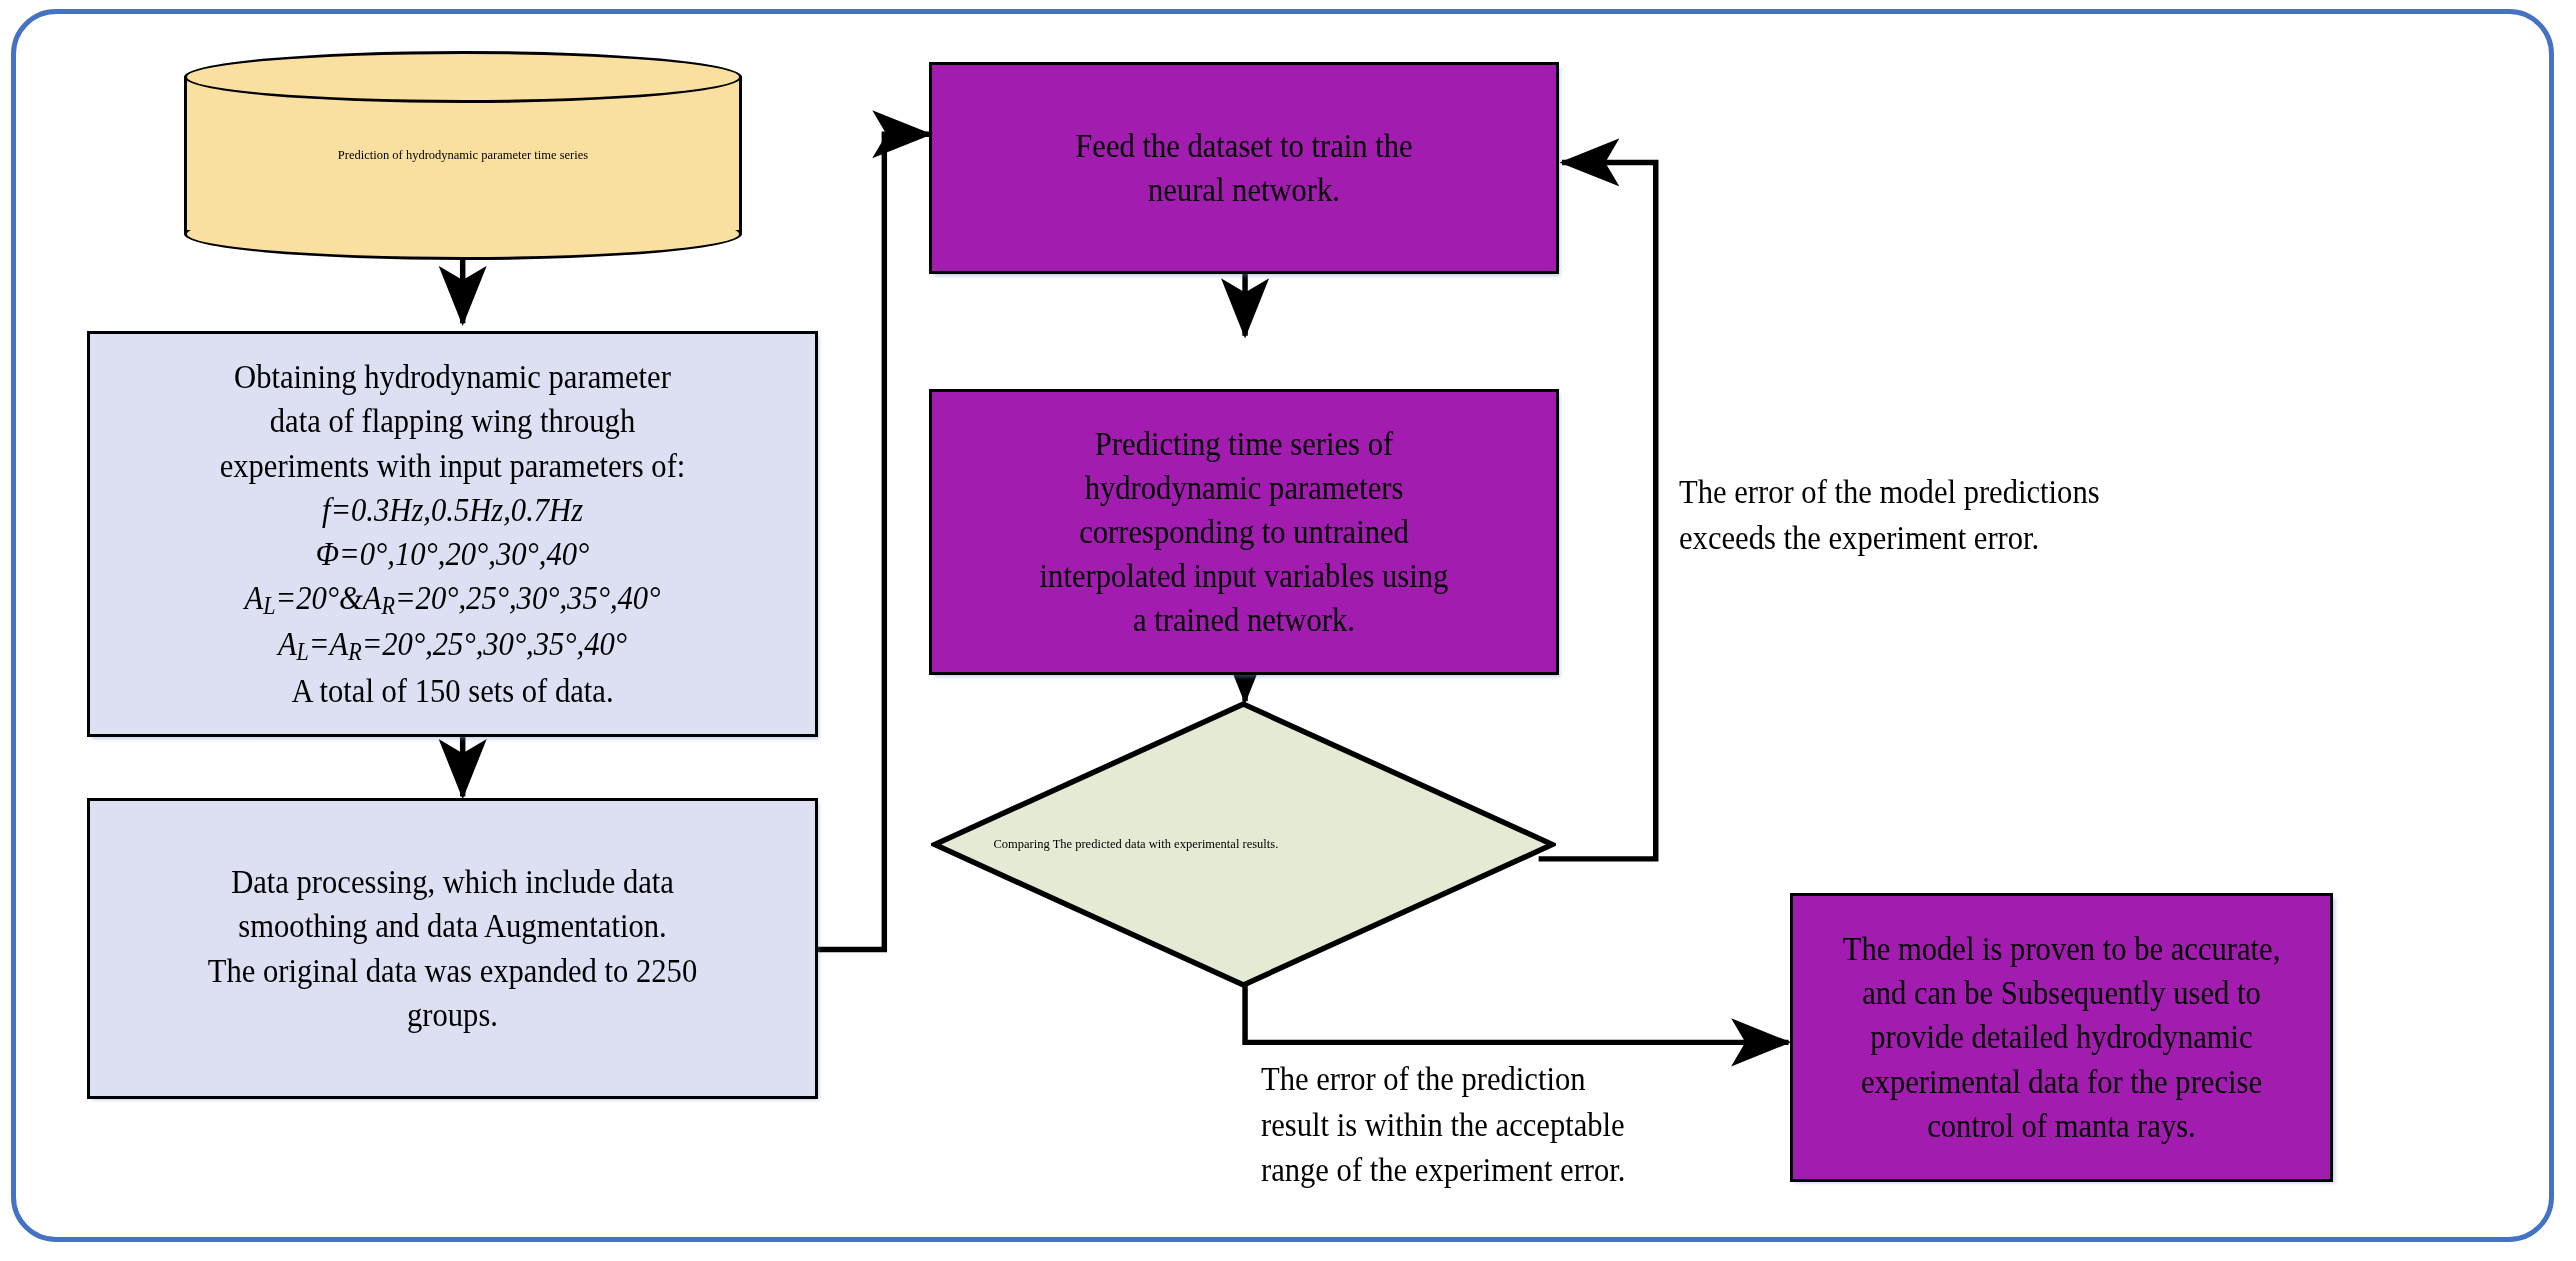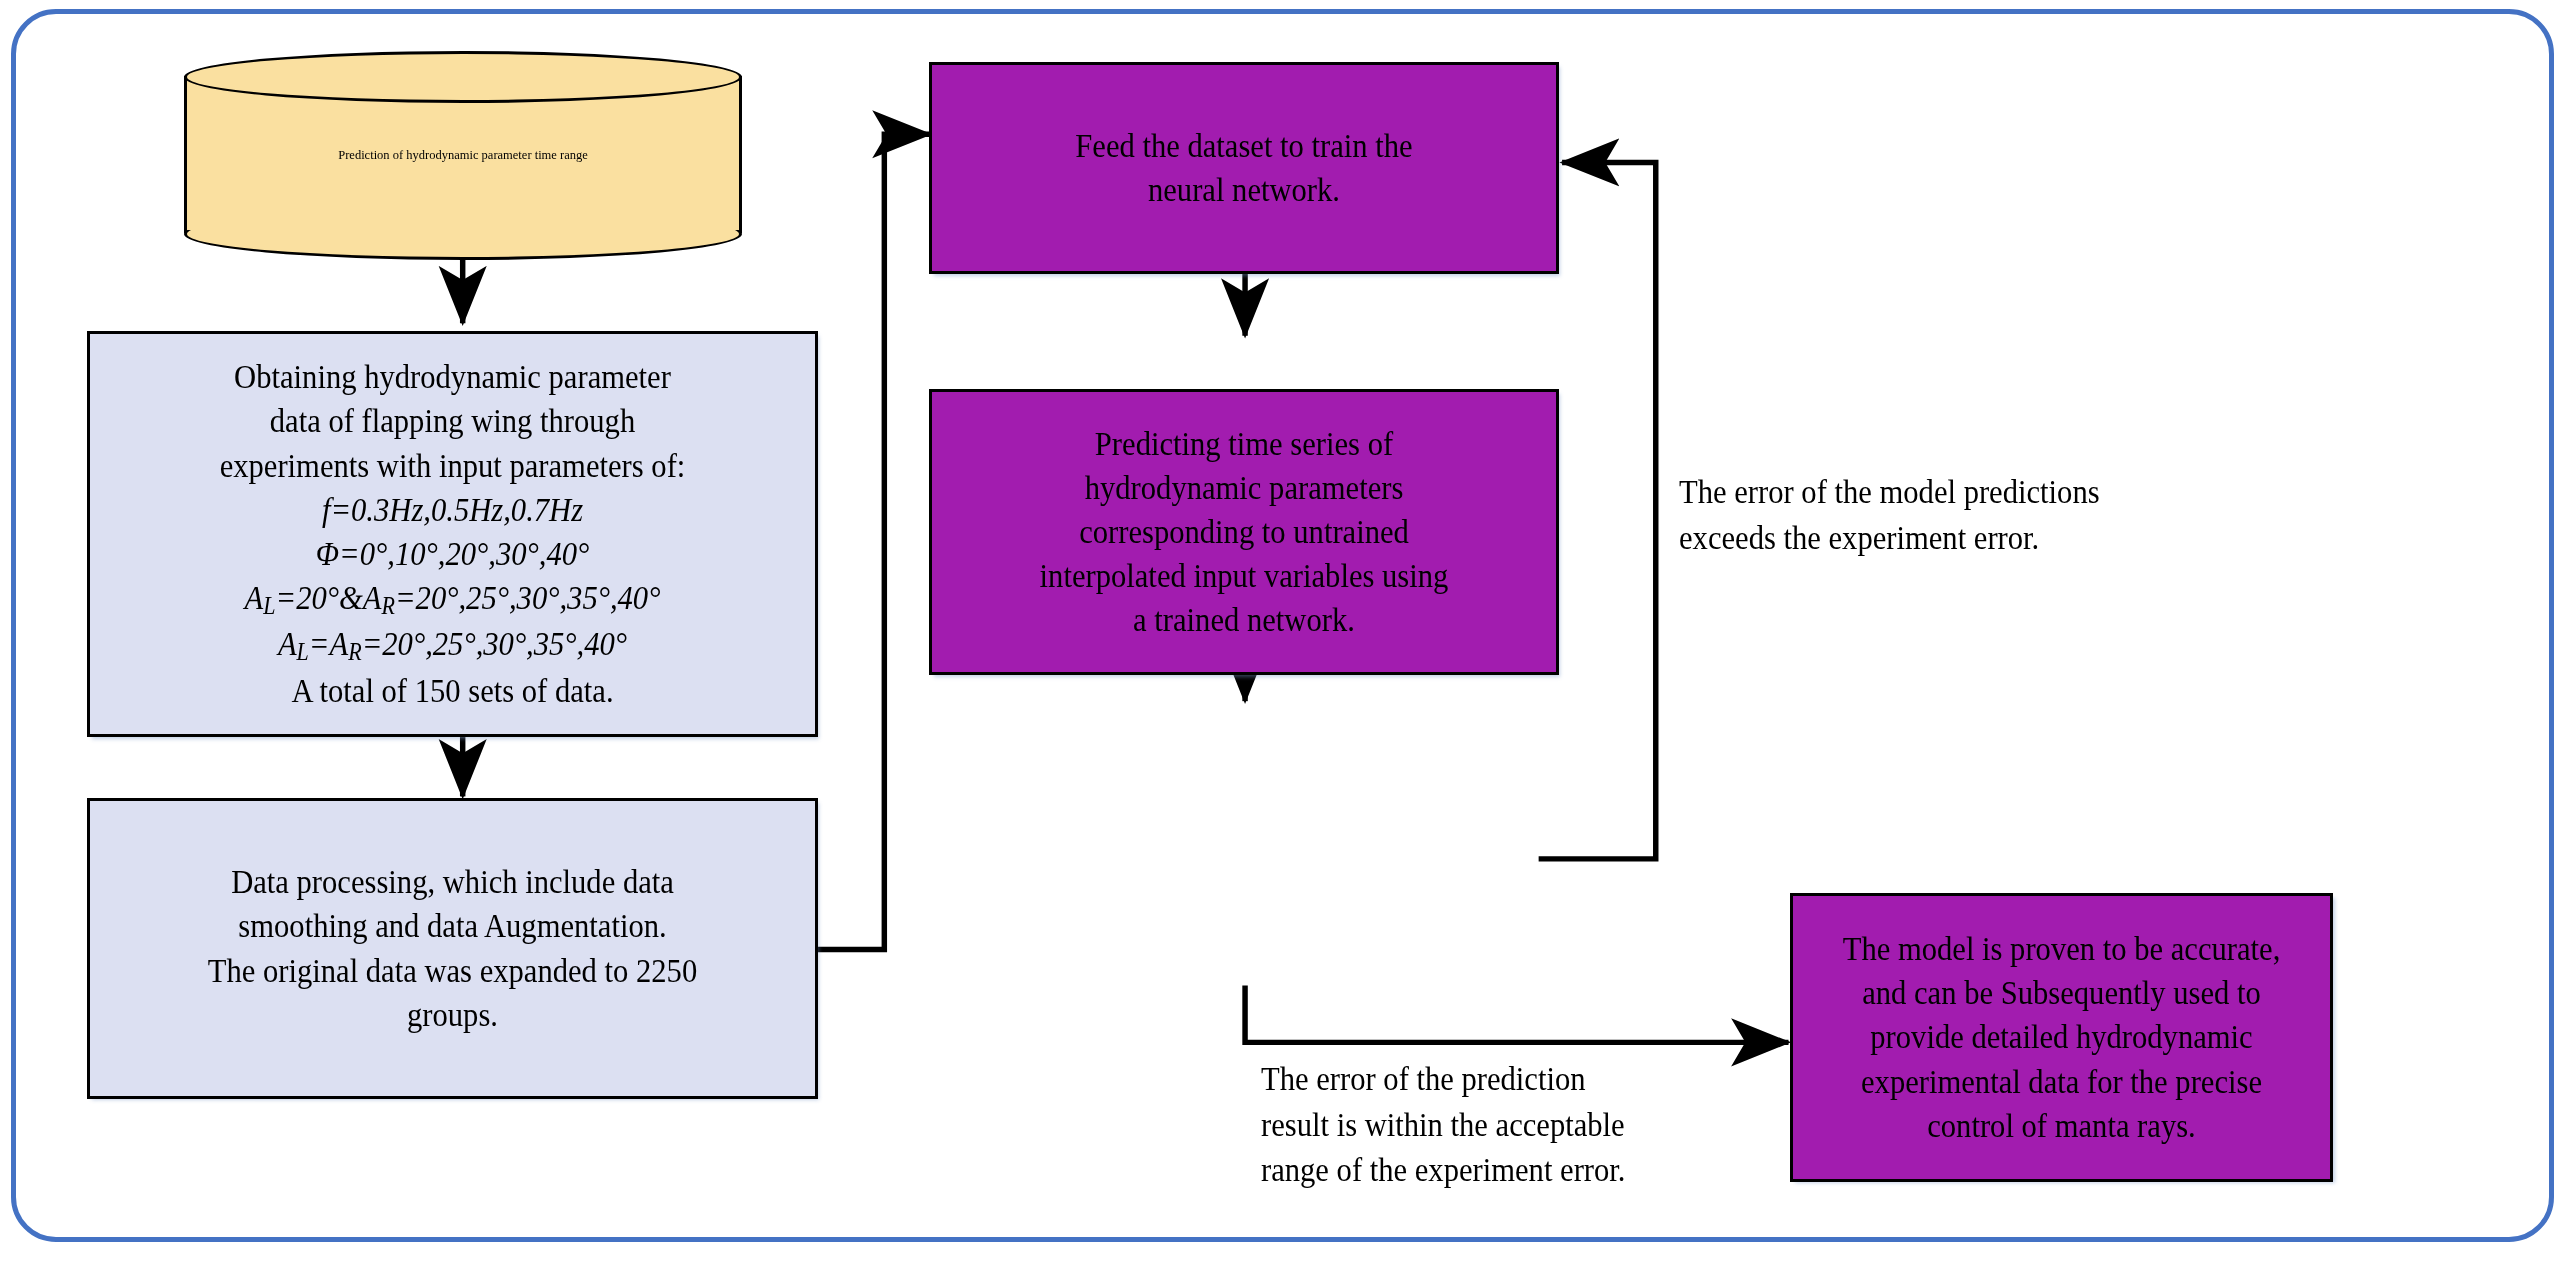--- a/index.html
+++ b/index.html
@@ -106,21 +106,21 @@
     </g>
   </svg>
 
   <div class="cyl" style="left:184px;top:51px;width:558px;height:209px;">
     <div class="body"></div>
     <div class="bot"></div>
     <div class="cap"></div>
     <div class="top"></div>
     <div class="label">
       <span class="txt">Prediction of hydrodynamic
-parameter time range</span>
+parameter time series</span>
     </div>
   </div>
 
   <div class="node proc blue shadow" style="left:87px;top:331px;width:731px;height:406px;">
     <div class="txt" style="white-space:normal;">
       <span>Obtaining hydrodynamic parameter</span><br>
       <span>data of flapping wing through</span><br>
       <span>experiments with input parameters of:</span><br>
       <span class="it">f=0.3Hz,0.5Hz,0.7Hz</span><br>
       <span class="it">Φ=0°,10°,20°,30°,40°</span><br>
@@ -143,20 +143,30 @@
   </div>
 
   <div class="node proc peach shadow" style="left:929px;top:341px;width:630px;height:286px;margin-top:48px;">
     <span class="txt">Predicting time series of
 hydrodynamic parameters
 corresponding to untrained
 interpolated input variables using
 a trained network.</span>
   </div>
 
+  <div class="diamond" style="left:931px;top:701px;width:625px;height:287px;">
+    <svg width="625" height="287" viewBox="0 0 800 368">
+      <polygon points="400,4 796,184 400,364 4,184" fill="#E3EBD5" stroke="#000" stroke-width="7"></polygon>
+    </svg>
+    <div class="label">
+      <span class="txt" style="width:500px;">Comparing The
+predicted data with
+experimental results.</span>
+    </div>
+  </div>
 
   <div class="node proc peach shadow" style="left:1790px;top:893px;width:543px;height:289px;">
     <span class="txt">The model is proven to be accurate,
 and can be Subsequently used to
 provide detailed hydrodynamic
 experimental data for the precise
 control of manta rays.</span>
   </div>
 
   <div class="edgelabel" style="left:1679px;top:469px;width:781px;">The error of the model predictions

